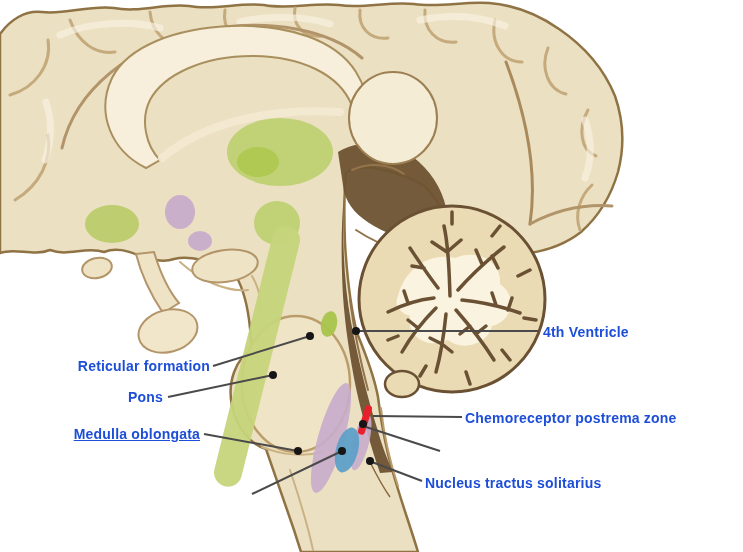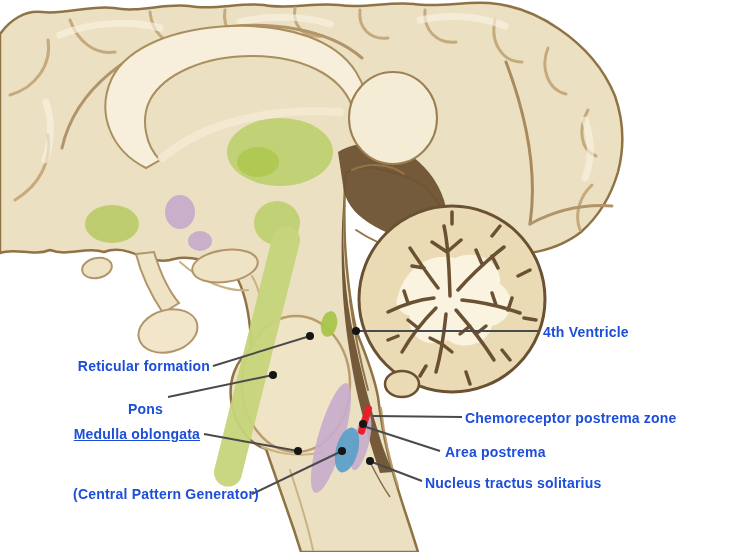--- a/index.html
+++ b/index.html
@@ -7,21 +7,21 @@
     position:relative;width:743px;height:552px;background:#ffffff;
     font-family:"Liberation Sans",sans-serif;overflow:hidden;
   }
   .stage svg{position:absolute;left:0;top:0;}
   .lbl{
     position:absolute;font-weight:bold;font-size:14px;line-height:22px;
     color:#1d4ed8;white-space:nowrap;letter-spacing:.2px;
   }
   .lbl.right{text-align:left;}
   #lbl-reticular{right:533px;top:355px;}
-  #lbl-pons{right:580px;top:398px;}
+  #lbl-pons{right:580px;top:386px;}
   #lbl-medulla{right:543px;top:423px;text-decoration:underline;}
   #lbl-vomiting{left:166px;top:481px;transform:translateX(-50%);text-align:center;line-height:27px;}
   #lbl-4th{left:543px;top:321px;}
   #lbl-ctz{left:465px;top:407px;}
   #lbl-ap{left:445px;top:441px;}
   #lbl-nts{left:425px;top:472px;}
 </style>
 </head>
 <body>
 
@@ -160,19 +160,17 @@
     <circle cx="342" cy="451" r="4"></circle>
     <circle cx="363" cy="424" r="4"></circle>
     <circle cx="370" cy="461" r="4"></circle>
   </g>
 </svg>
 
   <div class="lbl right" id="lbl-reticular">Reticular formation</div>
   <div class="lbl right" id="lbl-pons">Pons</div>
   <div class="lbl right" id="lbl-medulla">Medulla oblongata</div>
   <div class="lbl" id="lbl-vomiting">
-    <div>(Central Pattern Generator)</div>
   </div>
   <div class="lbl" id="lbl-4th">4th Ventricle</div>
   <div class="lbl" id="lbl-ctz">Chemoreceptor postrema zone</div>
-  <div class="lbl" id="lbl-ap">Area postrema</div>
   <div class="lbl" id="lbl-nts">Nucleus tractus solitarius</div>
 </div>
 
 </body></html>

